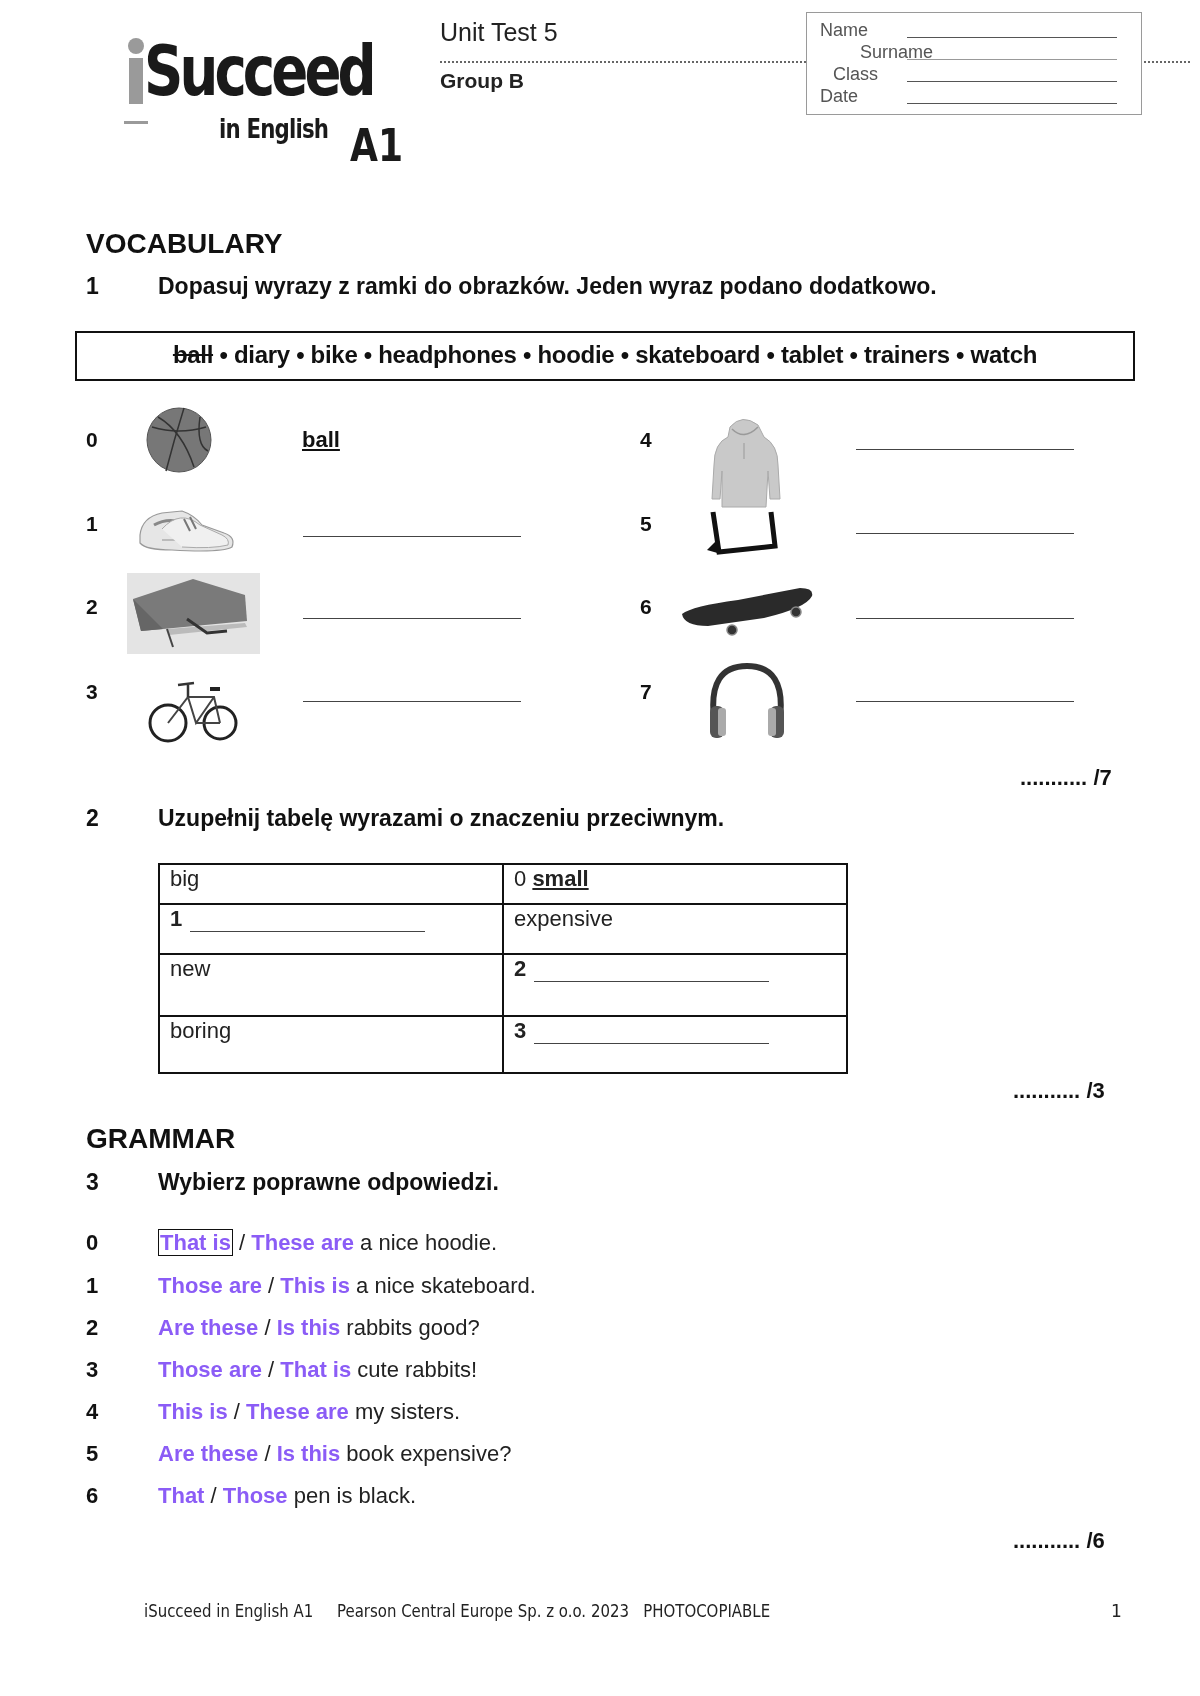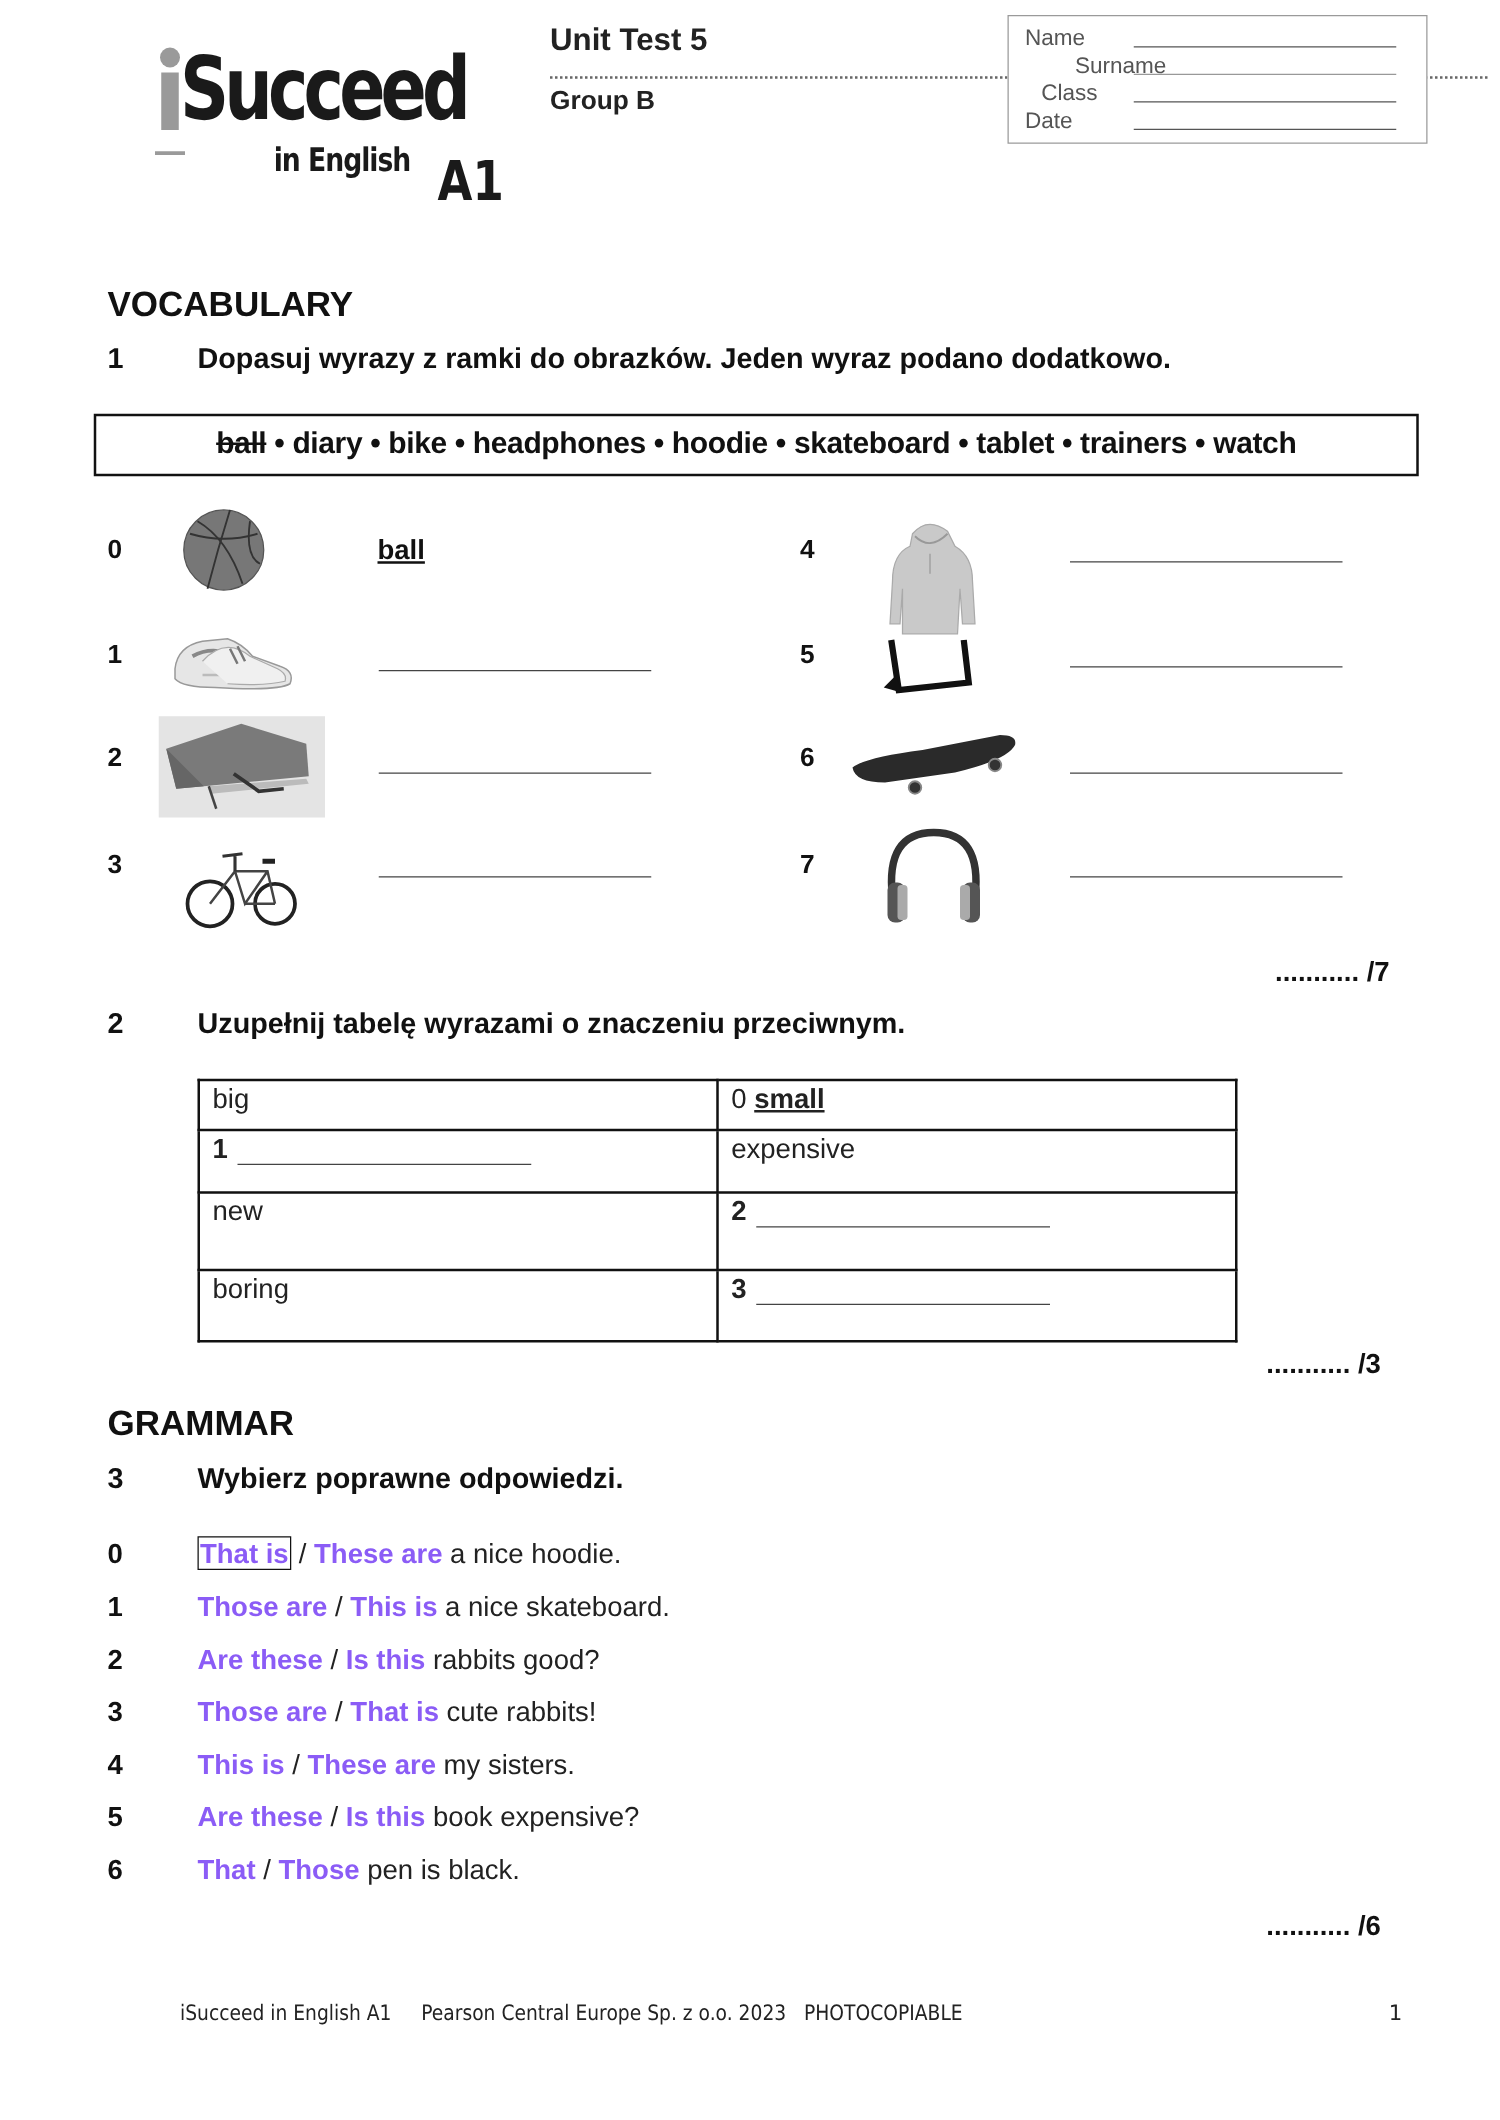--- a/index.html
+++ b/index.html
@@ -9,21 +9,21 @@
 
   
   .logo { left: 126px; top: 34px; width: 280px; height: 135px; }
   .logo-i-dot { position: absolute; left: 2px; top: 4px; width: 16px; height: 16px; border-radius: 50%; background: #9a9a9a; }
   .logo-i-stem { position: absolute; left: 3px; top: 24px; width: 14px; height: 46px; background: #9a9a9a; }
   .logo-i-base { position: absolute; left: -2px; top: 87px; width: 24px; height: 3px; background: #9a9a9a; }
   .logo-main { position: absolute; left: 18px; top: 2px; font-family: "DejaVu Sans", sans-serif; font-weight: bold; font-size: 70px; letter-spacing: -5px; color: #1a1a1a; transform: scaleX(0.78); transform-origin: left top; line-height: 1; }
   .logo-sub { position: absolute; left: 93px; top: 80px; font-family: "DejaVu Sans", sans-serif; font-weight: bold; font-size: 26px; color: #1a1a1a; transform: scaleX(0.82); transform-origin: left top; letter-spacing: -1px; }
   .logo-level { position: absolute; left: 224px; top: 86px; font-family: "DejaVu Sans", sans-serif; font-weight: bold; font-size: 44px; color: #1a1a1a; transform: scaleX(0.82); transform-origin: left top; }
 
-  .test-title { left: 440px; top: 18px; font-size: 25px; font-weight: bold; color: #222; }
+  .test-title { left: 440px; top: 18px; font-size: 25px; font-weight: normal; color: #222; }
   .dotted-line { left: 440px; top: 61px; width: 750px; border-top: 2px dotted #666; }
   .group-label { left: 440px; top: 69px; font-size: 21px; font-weight: bold; color: #222; }
 
   .id-box { left: 806px; top: 12px; width: 336px; height: 103px; background: #fff; border: 1.5px solid #9a9a9a; }
   .id-row { position: absolute; left: 13px; font-size: 18px; color: #555; line-height: 1; }
   .id-line { position: absolute; left: 100px; width: 210px; border-top: 1.5px solid #555; }
 
   
   .section-heading { font-size: 28px; font-weight: bold; color: #111; }
   .task-num { font-size: 23px; font-weight: bold; }
@@ -36,21 +36,21 @@
   .answer-line { width: 218px; border-top: 1.5px solid #444; }
   .answer-example { font-size: 22px; font-weight: bold; text-decoration: underline; }
 
   .score { font-size: 22px; font-weight: bold; }
   .score .dots { letter-spacing: 0px; }
 
   
   .pic { background: transparent; }
 
   
-  .opp-table { left: 158px; top: 863px; width: 832px; border-collapse: collapse; }
+  .opp-table { left: 158px; top: 863px; width: 690px; border-collapse: collapse; }
   .opp-table td { border: 2.5px solid #111; vertical-align: top; padding: 1px 10px; font-size: 22px; color: #222; width: 50%; }
   .opp-table .bnum { font-weight: bold; }
   .opp-table .blank { display: inline-block; width: 235px; border-bottom: 1.5px solid #444; height: 20px; vertical-align: bottom; margin-left: 8px; }
   .opp-table .ex { font-weight: bold; text-decoration: underline; }
 
   
   .g-row { position: absolute; left: 86px; font-size: 22px; color: #222; }
   .g-row .g-num { position: absolute; left: 0; font-weight: bold; color: #111; }
   .g-row .g-text { position: absolute; left: 72px; white-space: nowrap; }
   .g-row b { color: #8b5cf6; }

